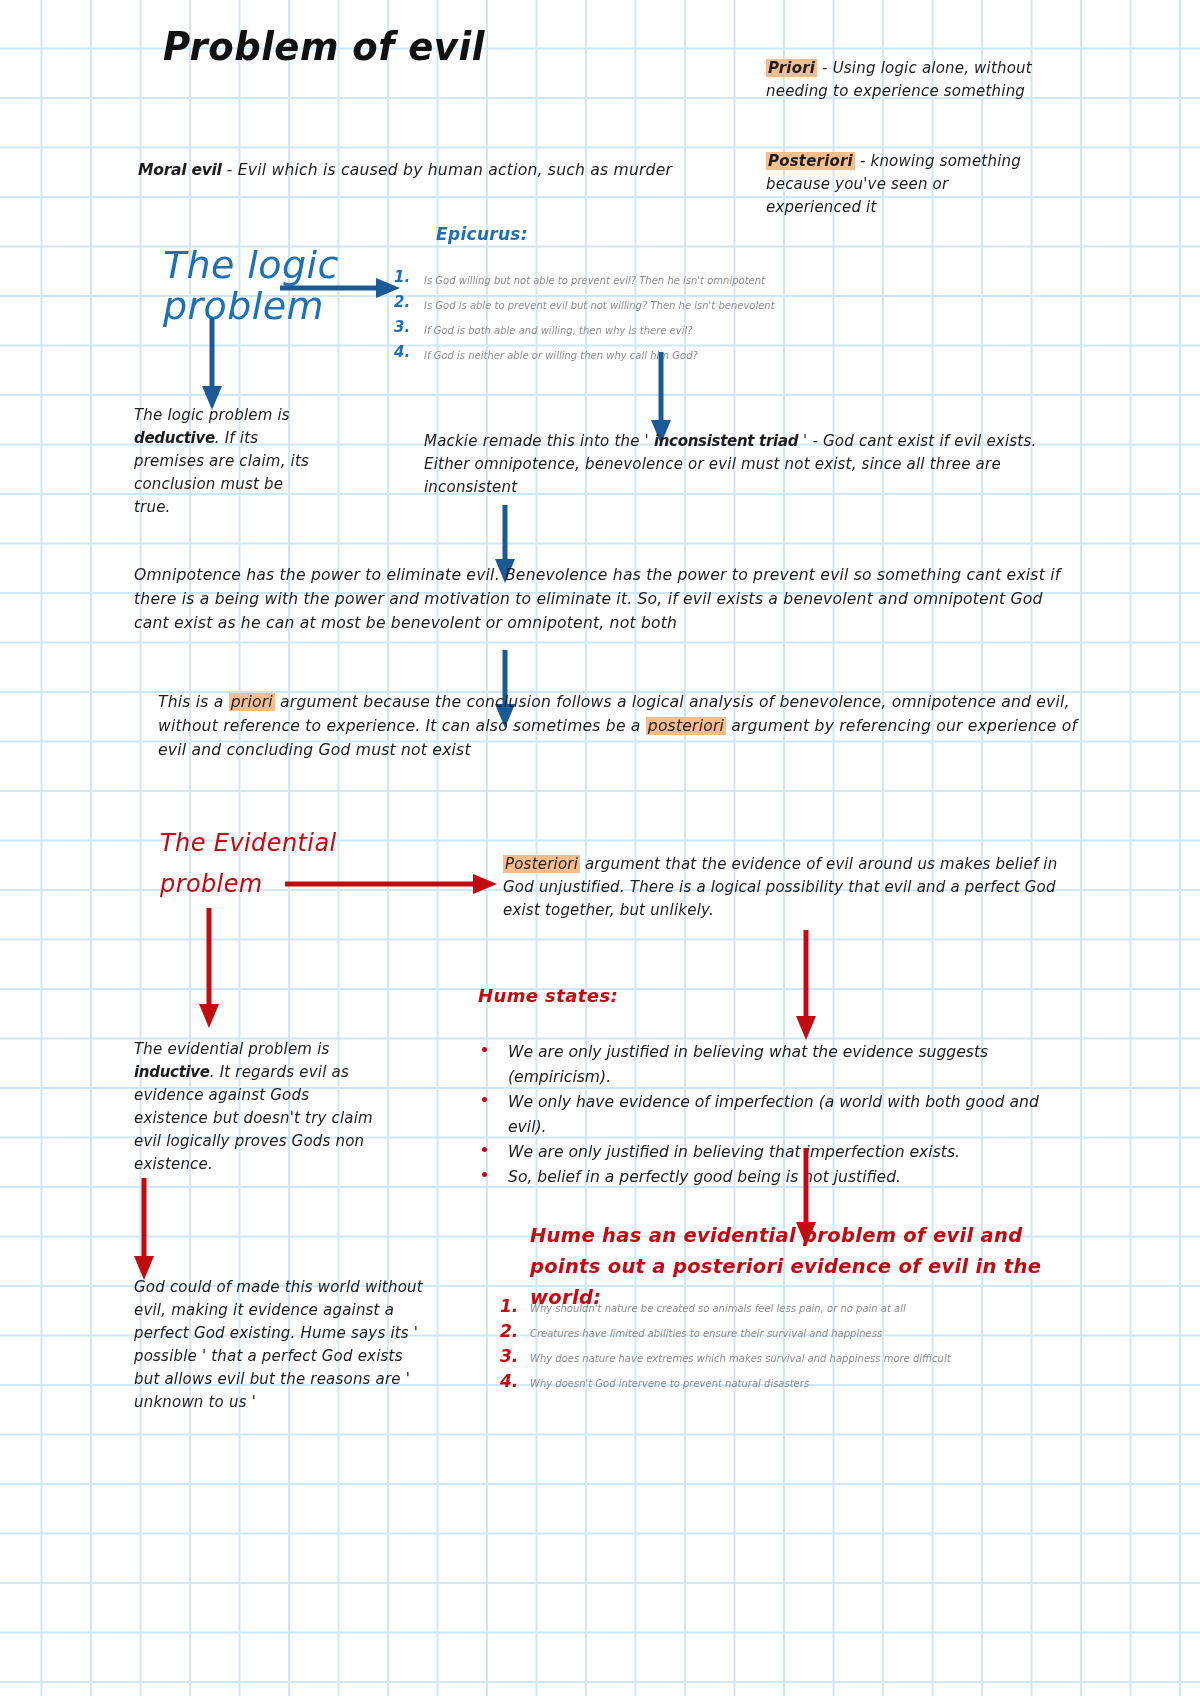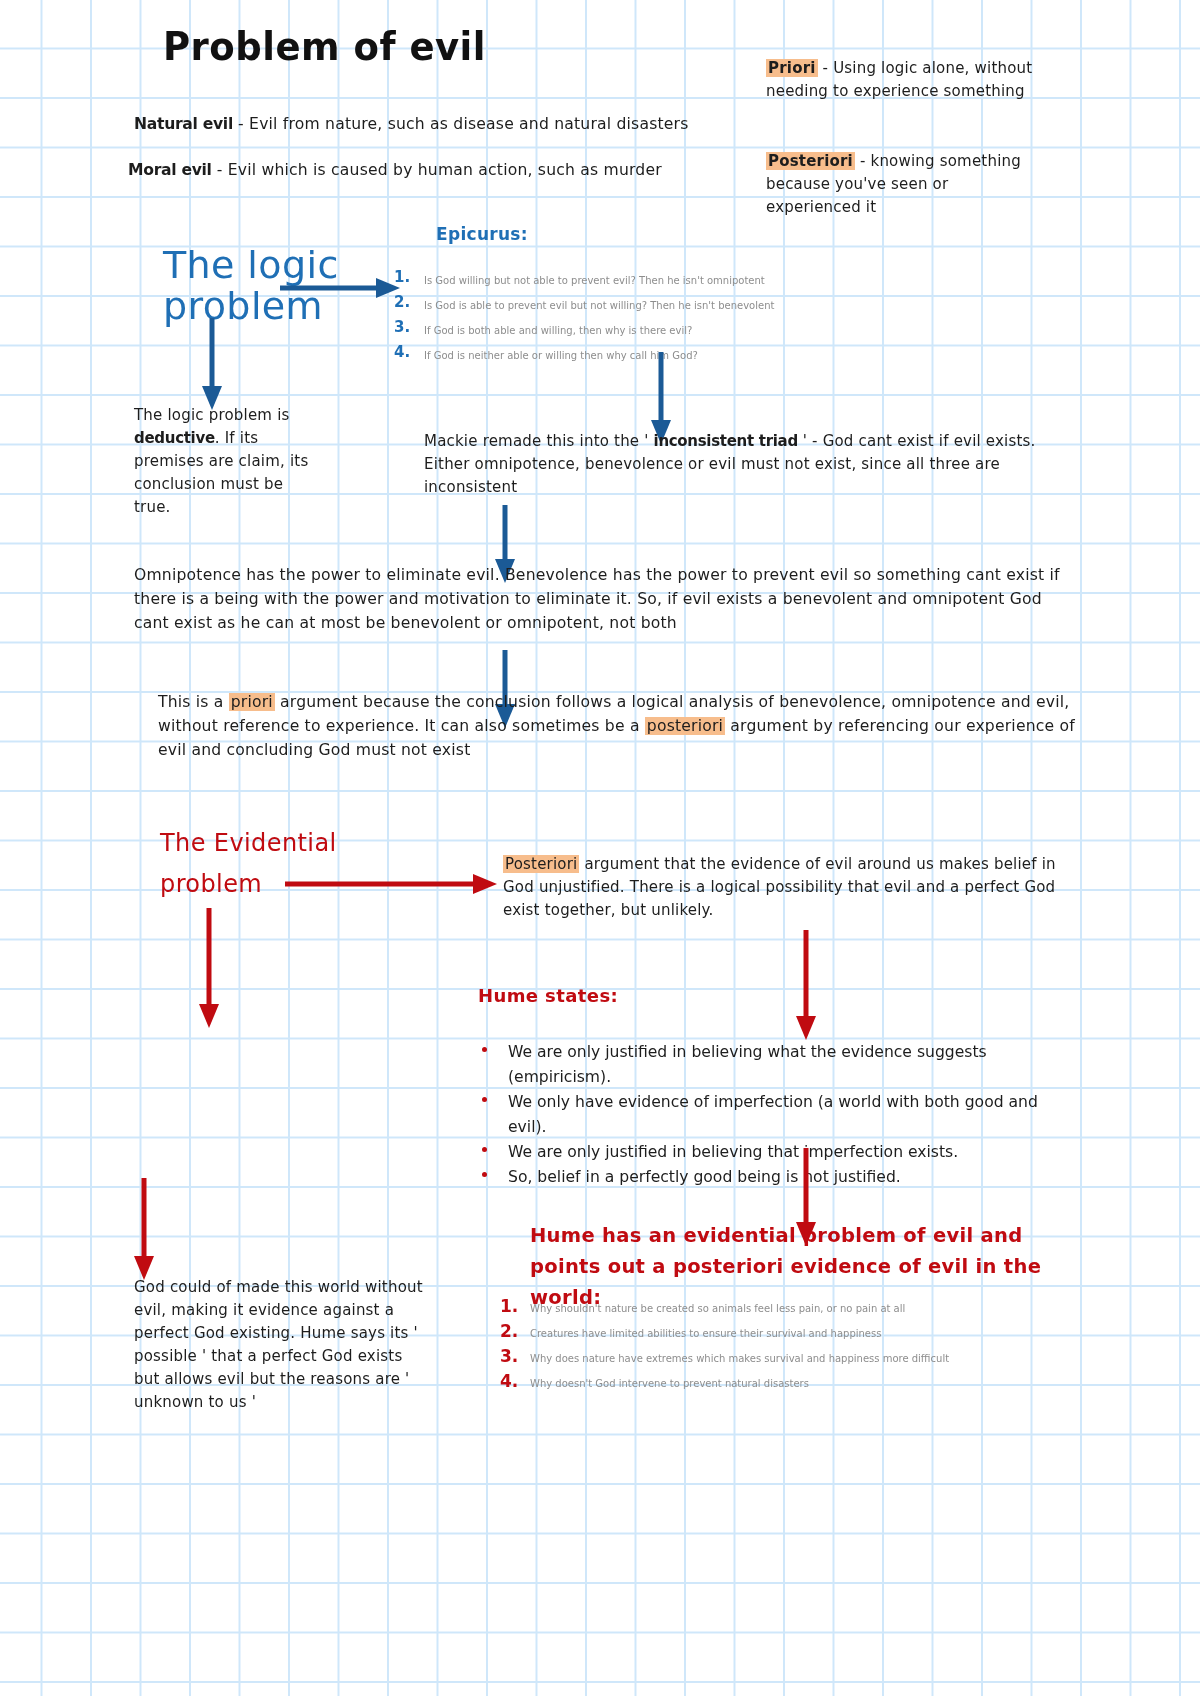--- a/index.html
+++ b/index.html
@@ -14,20 +14,21 @@
     position: relative;
     width: 1200px;
     height: 1696px;
     overflow: hidden;
     background-color: #ffffff;
     background-image:
       linear-gradient(to right, #cfe7fa 1.6px, transparent 1.6px),
       linear-gradient(to bottom, #cfe7fa 1.6px, transparent 1.6px);
     background-size: 49.5px 49.5px;
     background-position: -9px -2px;
+    font-style: italic;
   }
   .abs { position: absolute; }
 
   
   .hw {
     font-family: "DejaVu Sans", sans-serif;
     color: #1a1a1a;
     letter-spacing: 0.2px;
   }
   .title {
@@ -125,25 +126,22 @@
 
   svg.arrow { position: absolute; overflow: visible; }
 </style>
 </head>
 <body>
 
 <div id="page">
 
   <div class="abs title" style="left:163px; top:24px;">Problem of evil</div>
 
-  <div class="abs hw body-line" style="left:134px; top:112px; width:600px;">
-    <b class="bold-hw">Natural evil</b><span> - Evil from nature, such as disease and natural disasters</span>
-  </div>
-
-  <div class="abs hw body-line" style="left:128px; top:158px; width:600px;">
+
+  <div class="abs hw body-line" style="left:138px; top:158px; width:600px;">
     <b class="bold-hw">Moral evil</b><span> - Evil which is caused by human action, such as murder</span>
   </div>
 
   <div class="abs hw small-body" style="left:766px; top:57px; width:275px;">
     <span class="hl">Priori</span><span> - Using logic alone, without needing to experience something</span>
   </div>
 
   <div class="abs hw small-body" style="left:766px; top:150px; width:275px;">
     <span class="hl">Posteriori</span><span> - knowing something because you've seen or experienced it</span>
   </div>
@@ -230,20 +228,23 @@
 
   <div class="abs hw small-body" style="left:503px; top:853px; width:575px;">
     <span class="hl-plain">Posteriori</span><span> argument that the evidence of evil around us makes belief in God unjustified. There is a logical possibility that evil and a perfect God exist together, but unlikely.</span>
   </div>
 
   <svg class="arrow" style="left:790px; top:930px;" width="40" height="120">
     <line x1="16" y1="0" x2="16" y2="90" stroke="#c00b11" stroke-width="5"></line>
     <polygon points="6,86 16,110 26,86" fill="#c00b11"></polygon>
   </svg>
 
+  <div class="abs hw small-body" style="left:134px; top:1038px; width:250px;">
+    <span>The evidential problem is </span><b class="bold-hw">inductive</b><span>. It regards evil as evidence against Gods existence but doesn't try claim evil logically proves Gods non existence.</span>
+  </div>
 
   <div class="abs red-label" style="left:478px; top:985px;">Hume states:</div>
 
   <ul class="bul abs" style="left:478px; top:1040px; width:600px;">
     <li>
       <span class="dot"></span>
       <span class="dark-item">We are only justified in believing what the evidence suggests (empiricism).</span>
     </li>
     <li>
       <span class="dot"></span>

